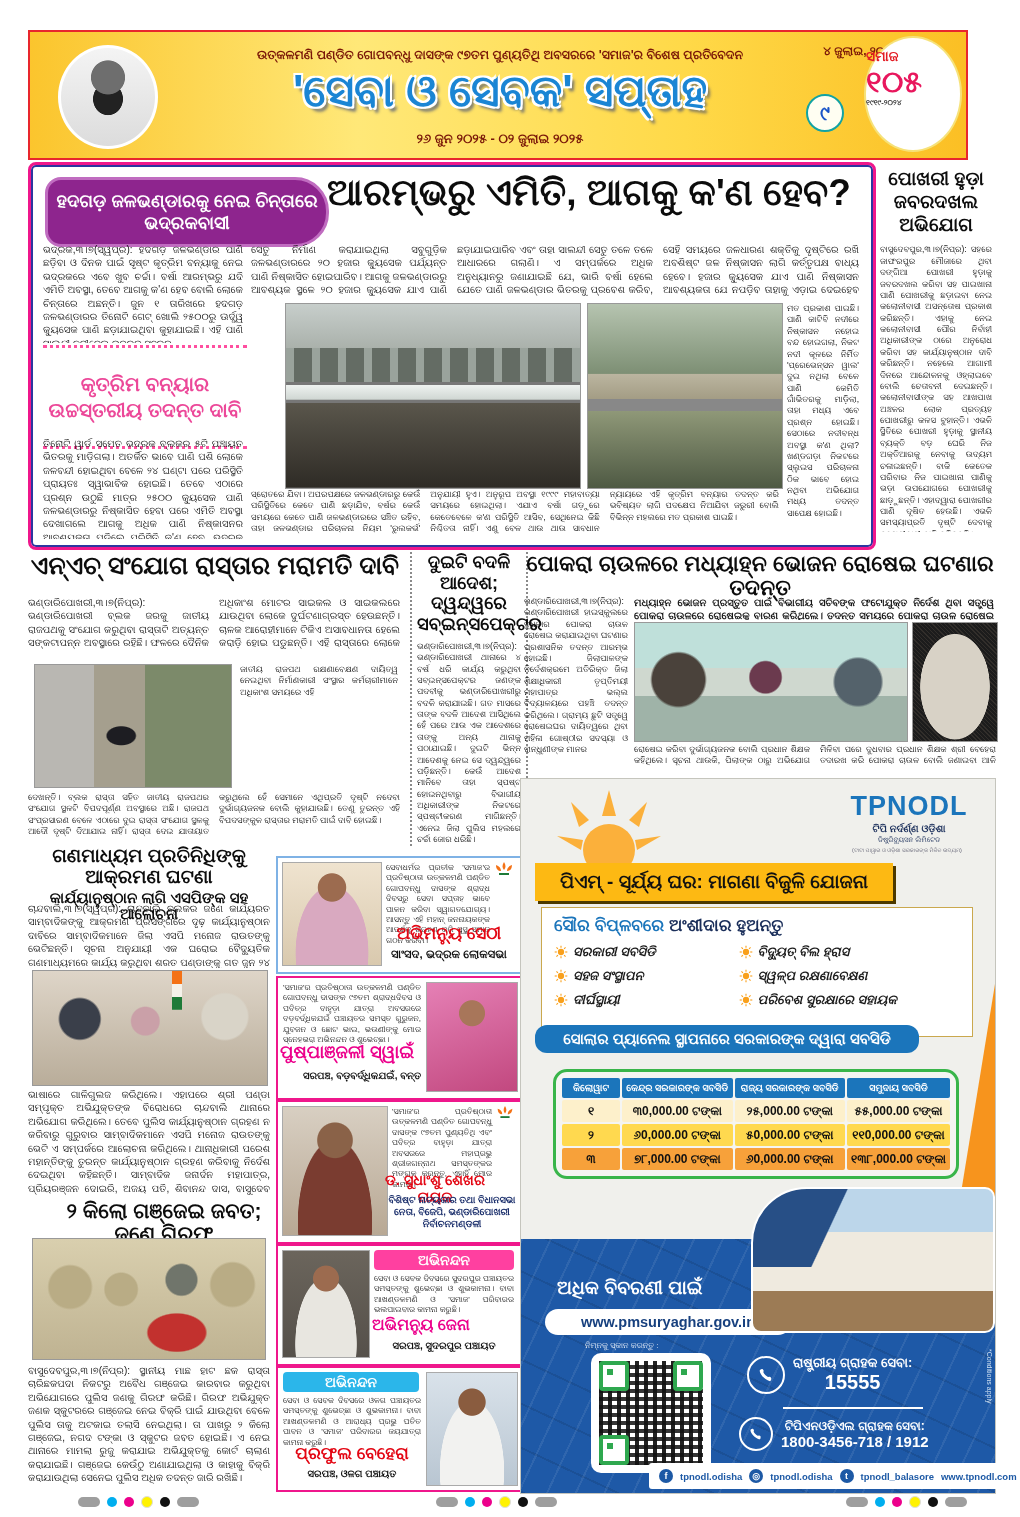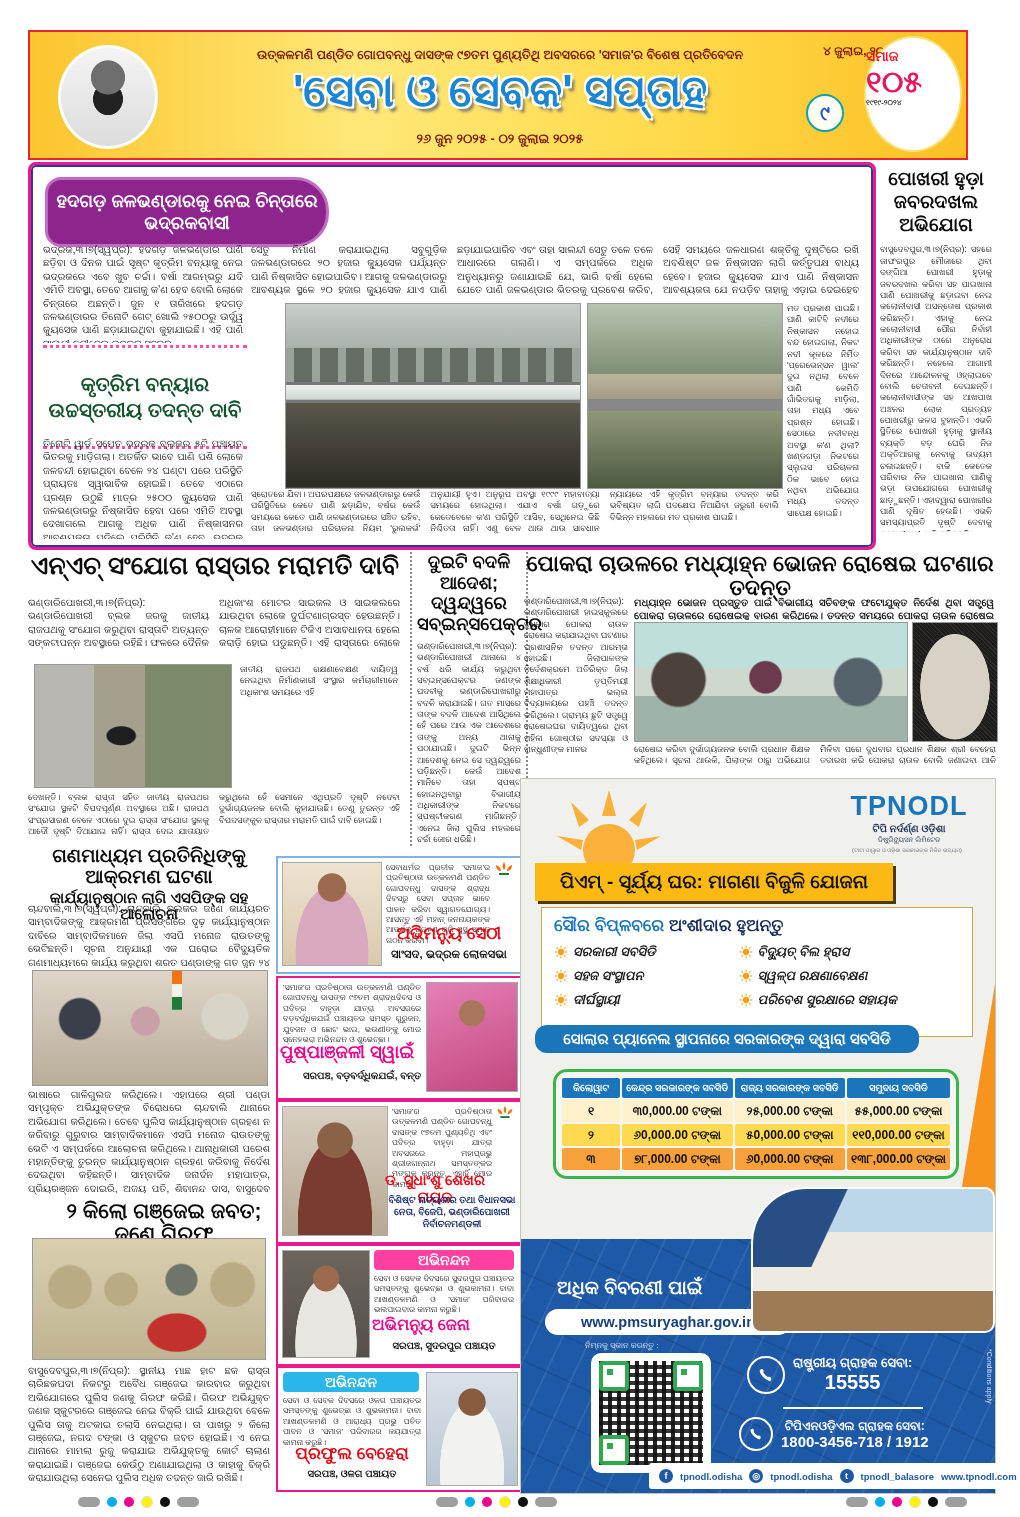--- a/index.html
+++ b/index.html
@@ -12,21 +12,21 @@
   #mast{background:linear-gradient(90deg,#fbc52d,#ffe878 35%,#ffd948 70%,#fbbf24);border:2px solid #e8262d;}
   #mast-title{font-size:44px;font-weight:bold;color:#1a85d4;text-align:center;
     text-shadow:-2px -2px 0 #fff,2px -2px 0 #fff,-2px 2px 0 #fff,2px 2px 0 #fff,4px 5px 3px rgba(20,40,120,.55);}
   .mast-sm{color:#7a1708;font-weight:bold;text-align:center;}
   #logo-badge{background:#fff;border-radius:50%;box-shadow:0 0 0 2px #f6e27a;}
   
   #lead{border:3px solid #ef178c;border-radius:8px;background:#fff;box-shadow:inset 0 0 0 2px #2c37a0;}
   #kicker{background:#8e258e;border:3px solid #c06cc0;border-radius:16px 34px 34px 16px;color:#fff;font-weight:bold;
     font-size:18px;text-align:center;display:flex;align-items:center;justify-content:center;line-height:1.25;padding:2px 8px;}
   #lead-hl{font-size:37px;text-align:center;}
-  .subhead-blue{color:#14532d;font-weight:bold;font-size:20px;text-align:center;border-top:3px dotted #ff4fa0;border-bottom:3px dotted #ff4fa0;
+  .subhead-blue{color:#ec4899;font-weight:bold;font-size:20px;text-align:center;border-top:3px dotted #ff4fa0;border-bottom:3px dotted #ff4fa0;
     display:flex;align-items:center;justify-content:center;line-height:1.3;padding:6px 2px;}
   .cols3{column-count:3;column-gap:10px;}
   .cols2{column-count:2;column-gap:10px;}
   .dotsep{border-left:2px dotted #8a8a8a;}
   
   .ph-dam{background:
     linear-gradient(#c7cecb,#aab1ab) 0 0/100% 24% no-repeat,
     repeating-linear-gradient(90deg,#9aa39c 0 8px,#646c64 8px 26px) 0 24%/100% 24% no-repeat,
     linear-gradient(#eef2f0,#cfd6d2) 0 48%/100% 8% no-repeat,
     linear-gradient(#5a564c,#2e2b25) 0 100%/100% 46% no-repeat,#777;}
@@ -123,20 +123,21 @@
       display:flex;align-items:center;justify-content:center;font-size:20px;font-weight:bold;color:#1b55c8;">୯</div>
     <div id="logo-badge" class="abs" style="left:836px;top:6px;width:94px;height:112px;">
       <div style="font-size:14px;font-weight:bold;color:#e31b23;padding-top:10px;">ସମାଜ</div>
       <div style="font-size:30px;font-weight:bold;color:#e8175d;line-height:1.1;">୧୦୫</div>
       <div style="font-size:7.5px;color:#333;font-weight:bold;">୧୯୧୯-୨୦୨୪</div>
     </div>
   </div>
 
   <div id="lead" class="abs" style="left:28px;top:162px;width:842px;height:382px;">
     <div id="kicker" class="abs" style="left:14px;top:12px;width:262px;height:60px;">ହଦଗଡ଼ ଜଳଭଣ୍ଡାରକୁ ନେଇ ଚିନ୍ତାରେ ଭଦ୍ରକବାସୀ</div>
+    <div class="abs hl" id="lead-hl" style="left:288px;top:8px;width:540px;height:64px;">ଆରମ୍ଭରୁ ଏମିତି, ଆଗକୁ କ'ଣ ହେବ?</div>
     <div class="abs jt" style="left:12px;top:78px;width:200px;height:100px;">ଭଦ୍ରକ,୩।୭(ସ୍ୱପ୍ର): ହଦଗଡ଼ ଜଳଭଣ୍ଡାର ପାଣି ଛଡ଼ିବା ଓ ଦିନକ ପାଇଁ ସୃଷ୍ଟ କୃତ୍ରିମ ବନ୍ୟାକୁ ନେଇ ଭଦ୍ରକରେ ଏବେ ଖୁବ ଚର୍ଚ୍ଚା। ବର୍ଷା ଆରମ୍ଭରୁ ଯଦି ଏମିତି ଅବସ୍ଥା, ତେବେ ଆଗକୁ କ'ଣ ହେବ ବୋଲି ଲୋକେ ଚିନ୍ତାରେ ଅଛନ୍ତି। ଜୁନ ୧ ତାରିଖରେ ହଦଗଡ଼ ଜଳଭଣ୍ଡାରର ତିନୋଟି ଗେଟ୍ ଖୋଲି ୨୫୦୦ରୁ ଊର୍ଦ୍ଧ୍ୱ କ୍ୟୁସେକ ପାଣି ଛଡ଼ାଯାଇଥିବା କୁହାଯାଇଛି। ଏହି ପାଣି ସାଲନ୍ଦୀ ନଦୀଦେଇ ଭଦ୍ରକ ସହରର</div>
     <div class="abs subhead-blue" style="left:12px;top:180px;width:200px;height:86px;">କୃତ୍ରିମ ବନ୍ୟାର ଉଚ୍ଚସ୍ତରୀୟ ତଦନ୍ତ ଦାବି</div>
     <div class="abs jt" style="left:12px;top:272px;width:200px;height:102px;">ତିନୋଟି ୱାର୍ଡ ସମେତ ଭଦ୍ରକ ବ୍ଲକର ୫ଟି ପଞ୍ଚାୟତ ଭିତରକୁ ମାଡ଼ିଗଲା। ଅତର୍କିତ ଭାବେ ପାଣି ପଶି ଲୋକେ ଜଳବନ୍ଦୀ ହୋଇଥିବା ବେଳେ ୨୪ ଘଣ୍ଟା ପରେ ପରିସ୍ଥିତି ପ୍ରାୟତଃ ସ୍ୱାଭାବିକ ହୋଇଛି। ତେବେ ଏଠାରେ ପ୍ରଶ୍ନ ଉଠୁଛି ମାତ୍ର ୨୫୦୦ କ୍ୟୁସେକ ପାଣି ଜଳଭଣ୍ଡାରରୁ ନିଷ୍କାସିତ ହେବା ପରେ ଏମିତି ଅବସ୍ଥା ଦେଖାଗଲେ ଆଗକୁ ଅଧିକ ପାଣି ନିଷ୍କାସନର ଆବଶ୍ୟକତା ପଡ଼ିଲେ ପରିସ୍ଥିତି କ'ଣ ହେବ, ଭଦ୍ରକ କ'ଣ ବୁଡ଼ିବ କି ବୋଲି ସାଧାରଣରେ ପ୍ରଶ୍ନବାଚୀ ସୃଷ୍ଟି ହୋଇଛି। ଏଠାରେ ଉଲ୍ଲେଖନୀୟ ଯେ, ସାଲନ୍ଦୀ ସଂସ୍କାର ଯୋଜନାରେ ଯେତେଗୁଡ଼ିଏ</div>
     <div class="abs jt cols3" style="left:220px;top:78px;width:608px;height:58px;">ସେତୁ ନିର୍ମାଣ କରାଯାଇଥିଲା ସବୁଗୁଡ଼ିକ ଜଳଭଣ୍ଡାରରେ ୨୦ ହଜାର କ୍ୟୁସେକ ପର୍ଯ୍ୟନ୍ତ ପାଣି ନିଷ୍କାସିତ ହୋଇପାରିବ। ଆଗକୁ ଜଳଭଣ୍ଡାରରୁ ଆବଶ୍ୟକ ସ୍ଥଳେ ୨୦ ହଜାର କ୍ୟୁସେକ ଯାଏ ପାଣି ଛଡ଼ାଯାଇପାରିବ ଏବଂ ତାହା ସାଲନ୍ଦୀ ସେତୁ ତଳେ ତଳେ ଆଧାରରେ ଗଲାଣି। ଏ ସମ୍ପର୍କରେ ଅଧିକ ଅନୁଧ୍ୟାନରୁ ଜଣାଯାଇଛି ଯେ, ଭାରି ବର୍ଷା ହେଲେ ଯେତେ ପାଣି ଜଳଭଣ୍ଡାର ଭିତରକୁ ପ୍ରବେଶ କରିବ, ସେହି ସମୟରେ ଜଳଧାରଣ ଶକ୍ତିକୁ ଦୃଷ୍ଟିରେ ରଖି ଅବଶିଷ୍ଟ ଜଳ ନିଷ୍କାସନ ଲାଗି କର୍ତ୍ତୃପକ୍ଷ ବାଧ୍ୟ ହେବେ। ହଜାର କ୍ୟୁସେକ ଯାଏ ପାଣି ନିଷ୍କାସନ ଆବଶ୍ୟକତା ଯେ ନପଡ଼ିବ ତାହାକୁ ଏଡ଼ାଇ ଦେଇହେବ ନାହିଁ। ଏଣୁ ମାତ୍ର ତିନୋଟି ଗେଟ୍ ଖୋଲାଯିବାରୁ ଏଭଳି ଅବସ୍ଥା ହେଲା, ଆଗକୁ ଅଧିକ ଜଳ ଛଡ଼ାଗଲେ କ'ଣ ହେବ ବୋଲି ଦୂରଦୃଷ୍ଟିସମ୍ପନ୍ନ ମହଲରେ ମତ ପ୍ରକାଶ ପାଇଛି।</div>
     <div class="abs ph ph-dam" style="left:254px;top:138px;width:294px;height:184px;"></div>
     <div class="abs ph ph-river" style="left:556px;top:138px;width:194px;height:184px;"></div>
     <div class="abs jt" style="left:756px;top:138px;width:72px;height:234px;font-size:8.5px;">ମତ ପ୍ରକାଶ ପାଇଛି। ପାଣି କାଟିବି ନଦୀରେ ନିଷ୍କାସନ ନହୋଇ ବନ୍ଦ ହୋଇଗଲା, ନିକଟ ନଦୀ କୂଳରେ ନିର୍ମିତ 'ପ୍ରେଭେନ୍ସନ ୱାଲ' ଦୁଇ ନଥିଲା ବେଳେ ପାଣି କେମିତି ଗାଁଭିତରକୁ ମାଡ଼ିଲା, ତାହା ମଧ୍ୟ ଏବେ ପ୍ରଶ୍ନ ହୋଇଛି। ସେଠାରେ ନଦୀବନ୍ଧ ଅବସ୍ଥା କ'ଣ ଥିଲା? ଖଣ୍ଡଗଡ଼ା ନିକଟରେ ସ୍ଲୁଇସ ପରିଚାଳନା ଠିକ ଭାବେ ହୋଇ ନଥିବା ଅଭିଯୋଗ ମଧ୍ୟ ତଦନ୍ତ ସାପେକ୍ଷ ହୋଇଛି।</div>
     <div class="abs jt cols3" style="left:220px;top:324px;width:528px;height:52px;font-size:8.5px;">ସ୍ରୋତରେ ଯିବା। ଅପରପକ୍ଷରେ ଜଳଭଣ୍ଡାରରୁ କେଉଁ ପରିସ୍ଥିତିରେ କେତେ ପାଣି ଛଡ଼ାଯିବ, ବର୍ଷର କେଉଁ ସମୟରେ କେତେ ପାଣି ଜଳଭଣ୍ଡାରରେ ସଞ୍ଚିତ ରହିବ, ତାହା ଜଳଭଣ୍ଡାର ପରିଚାଳନା ନିୟମ 'ରୁଲକର୍ଭ' ଅନୁଯାୟୀ ହୁଏ। ଅନୁରୂପ ଅବସ୍ଥା ୧୯୯୯ ମହାବାତ୍ୟା ସମୟରେ ହୋଇଥିଲା। ଏଯାଏ ବର୍ଷା ଗଡ଼ୁରେ କେତେବେଳେ କ'ଣ ପରିସ୍ଥିତି ଆସିବ, ସେଥିନେଇ କିଛି ନିଶ୍ଚିତତା ନାହିଁ। ଏଣୁ ବେଳ ଥାଉ ଥାଉ ସାବଧାନ ନ୍ୟାୟରେ ଏହି କୃତ୍ରିମ ବନ୍ୟାର ତଦନ୍ତ କରି ଭବିଷ୍ୟତ ଲାଗି ପଦକ୍ଷେପ ନିଆଯିବା ଜରୁରୀ ବୋଲି ବିଭିନ୍ନ ମହଲରେ ମତ ପ୍ରକାଶ ପାଇଛି।</div>
   </div>
 

